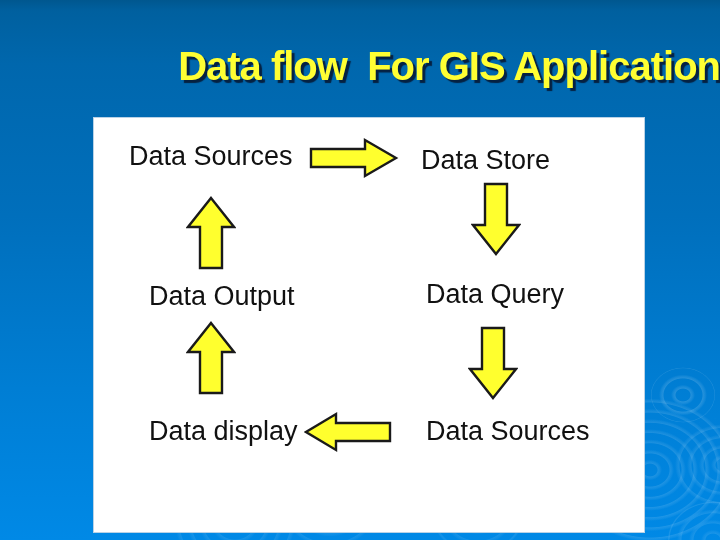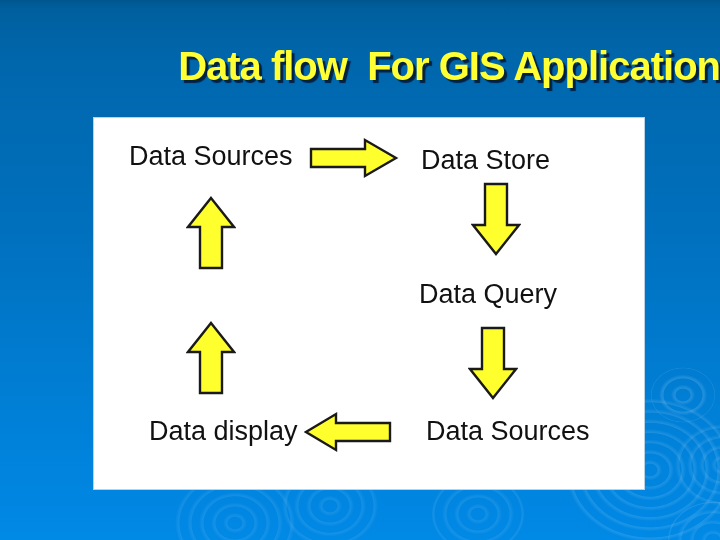--- a/index.html
+++ b/index.html
@@ -40,21 +40,21 @@
     white-space: pre;
     color: #ffff33;
     text-shadow: 3px 3px 1px rgba(5, 30, 60, 0.95);
   }
 
   .diagram-panel {
     position: absolute;
     left: 93px;
     top: 117px;
     width: 552px;
-    height: 373px;
+    height: 416px;
     background: #ffffff;
     border: 1px solid #b9d2e6;
     box-sizing: border-box;
   }
 
   .node-label {
     position: absolute;
     font-size: 27px;
     color: #111111;
     white-space: nowrap;
@@ -76,21 +76,22 @@
   <div class="ripple" style="left:282px; top:458px; width:96px; height:96px; opacity:0.6;"></div>
   <div class="ripple" style="left:432px; top:468px; width:92px; height:92px; opacity:0.6;"></div>
   <div class="ripple" style="left:668px; top:495px; width:90px; height:90px; opacity:0.7;"></div>
 
   <h1 class="slide-title">Data flow  For GIS Application</h1>
 
   <div class="diagram-panel">
 
     <div class="node-label" style="left:35px;  top:25px;">Data Sources</div>
     <div class="node-label" style="left:327px; top:29px;">Data Store</div>
-    <div class="node-label" style="left:325px; top:163px;">Data Query</div>
+    <div class="node-label" style="left:55px;  top:165px;">Data Output</div>
+    <div class="node-label" style="left:332px; top:163px;">Data Query</div>
     <div class="node-label" style="left:55px;  top:300px;">Data display</div>
     <div class="node-label" style="left:332px; top:300px;">Data Sources</div>
 
     <div class="flow-arrow" style="left:215px; top:19px;">
       <svg width="90" height="42" viewBox="0 0 90 42">
         <polygon points="2,12 56,12 56,3 87,21 56,39 56,30 2,30" fill="#ffff2e" stroke="#1a1a1a" stroke-width="2.4" stroke-linejoin="miter"></polygon>
       </svg>
     </div>
 
     <div class="flow-arrow" style="left:377px; top:64px;">

